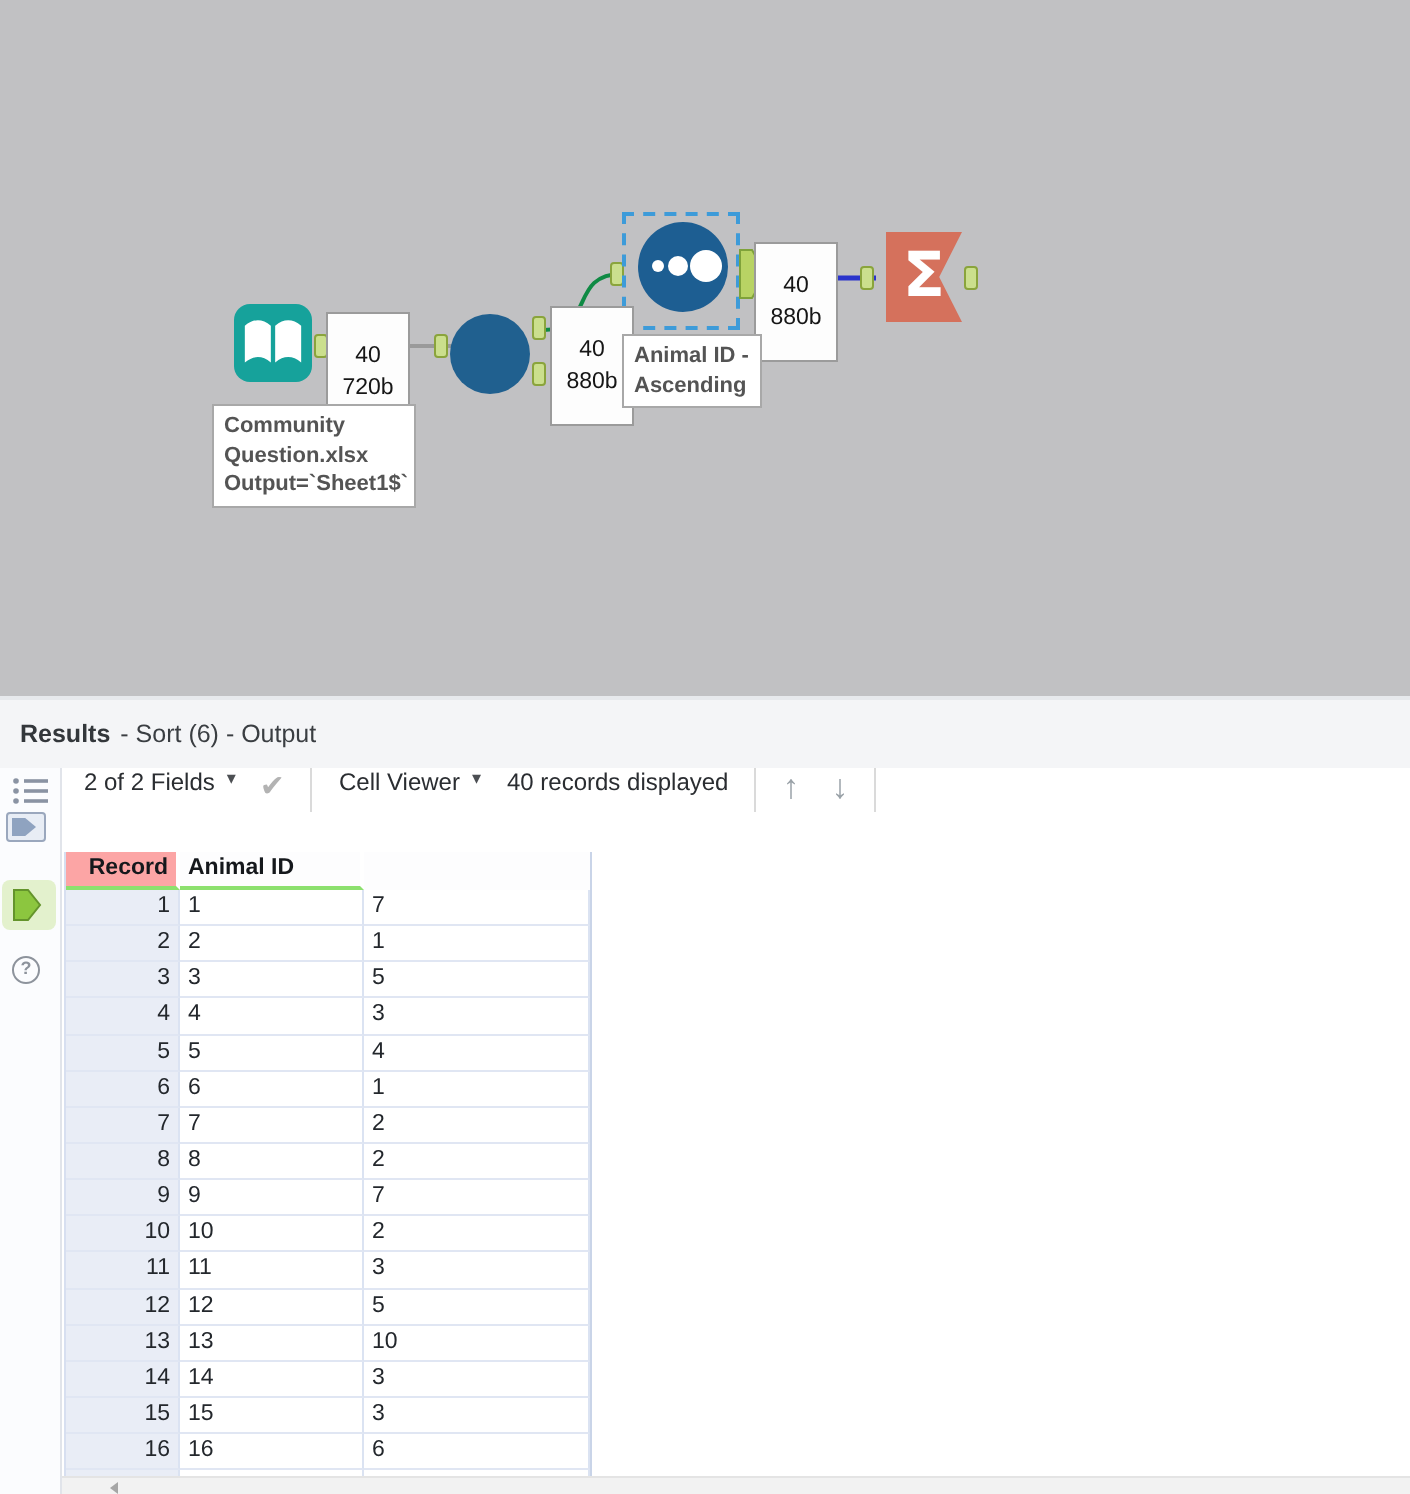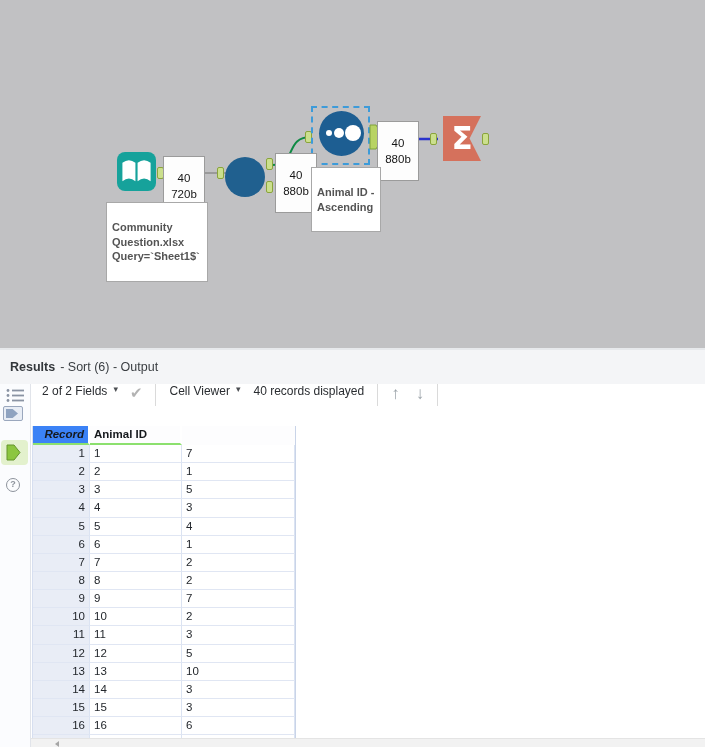--- a/index.html
+++ b/index.html
@@ -27,21 +27,21 @@
   .sort-out { position:absolute; left:369px; top:123px; }
   .tool-sum { position:absolute; left:443px; top:116px; width:38px; height:45px;
               background:#d5715c;
               clip-path:polygon(0 0,100% 0,70% 50%,100% 100%,0 100%); }
   .tool-sum .sigma { position:absolute; left:3px; top:2px; width:32px; text-align:center;
               font-size:31px; font-weight:bold; color:#fff; line-height:41px;
               font-family:"DejaVu Sans","Liberation Sans",sans-serif; }
   .badge { position:absolute; width:42px; background:#fdfdfd; border:1px solid #9b9b9b;
            font-size:11.5px; line-height:16px; text-align:center; color:#161616; padding:13px 0; }
   .annot { position:absolute; background:#fff; border:1px solid #a8a8a8; color:#545454;
-           font-size:11px; font-weight:600; line-height:14.5px; padding:17px 5px; }
+           font-size:11px; font-weight:600; line-height:14.5px; padding:3px 5px; }
 
   
   #results { position:absolute; left:0; top:348px; width:705px; height:399px; background:#fff;border-radius:25px; }
   #res-header { position:absolute; left:0; top:0; width:705px; height:36px; background:#f4f5f7;
                 border-top:2px solid #e7e9ec; line-height:34px; padding-left:10px;
                 font-size:12.5px; color:#3a3e42; }
   #res-header .b { font-weight:bold; color:#33373b; }
   #res-header .r { margin-left:5px; }
 
   #left-strip { position:absolute; left:0; top:36px; width:31px; height:363px;
@@ -68,21 +68,21 @@
   #table { position:absolute; left:32px; top:78px; width:264px; height:312px;
            overflow:hidden; border-left:1px solid #d7dff0; border-right:1px solid #c9d4e8; }
   .thead { display:flex; height:19px; background:#fdfdfe; }
   .th { font-size:11.5px; font-weight:bold; color:#15181c; padding:2px 0 0 4px;
         border-bottom:2px solid #8ce06e; border-right:2px solid #fff; }
   .trow { display:flex; height:18.15px; }
   .tcell { font-size:11.5px; color:#23272c; padding-top:2px;
            border-bottom:1px solid #e0e6f3; border-right:1px solid #dbe3f2; background:#fff;
            white-space:nowrap; overflow:hidden; }
   .c-rec { width:57px; background:#e9edf6; text-align:right; padding-right:4px; }
-  .th.c-rec { background:#3b82f6;font-style:italic; }
+  .th.c-rec { background:#fca5a5; }
   .c-id  { width:92px; padding-left:4px; }
   .c-grp { width:113px; padding-left:4px; }
 
   #hscroll { position:absolute; left:31px; top:390px; width:674px; height:9px;
              background:#f2f2f2; border-top:1px solid #e4e4e4; }
   #hscroll .larr { position:absolute; left:24px; top:2px; width:0; height:0;
              border-top:3px solid transparent; border-bottom:3px solid transparent;
              border-right:4px solid #a6a6a6; }
 </style>
 </head>
@@ -138,21 +138,21 @@
       <div>880b</div>
     </div>
     <div class="badge" style="left:377px;top:121px">
       <div>40</div>
       <div>880b</div>
     </div>
 
     <div class="annot" style="left:106px;top:202px;width:102px">
       <div>Community</div>
       <div>Question.xlsx</div>
-      <div>Query=`Sheet1$`</div>
+      <div>Output=`Sheet1$`</div>
     </div>
     <div class="annot" style="left:311px;top:167px;width:70px">
       <div>Animal ID -</div>
       <div>Ascending</div>
     </div>
   </div>
 
   <div id="results">
 
     <div id="res-header">

